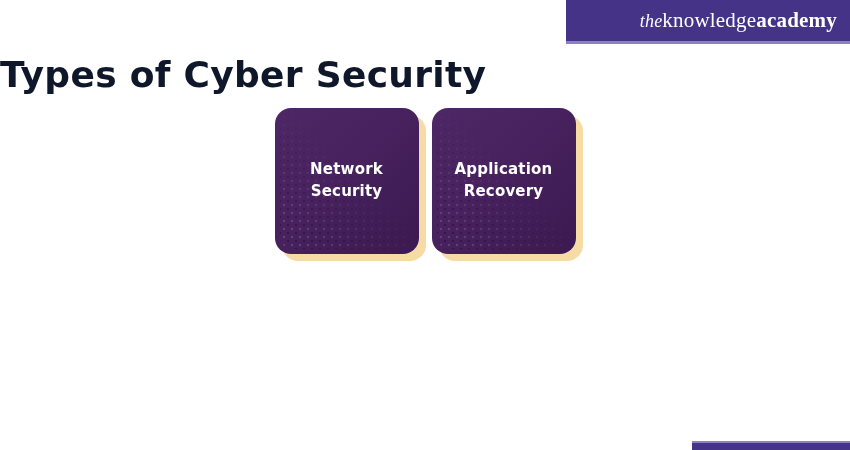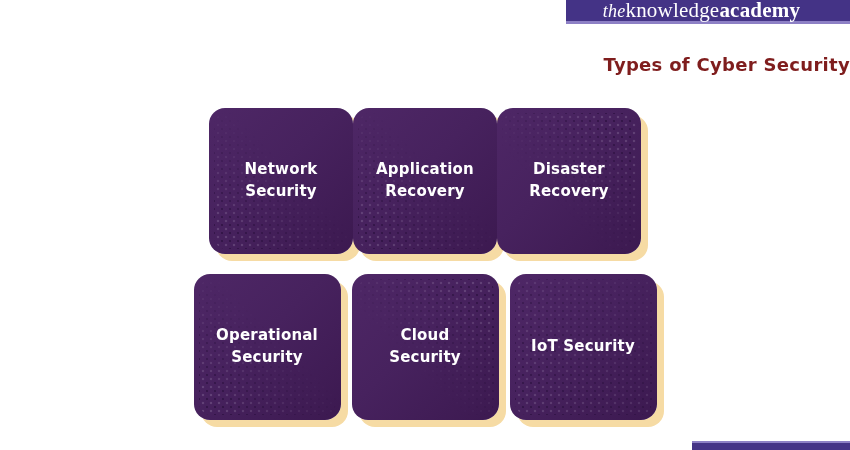--- a/index.html
+++ b/index.html
@@ -13,26 +13,26 @@
     background: #ffffff;
     overflow: hidden;
   }
 
   
   .header-bar {
     position: absolute;
     top: 0;
     left: 566px;
     right: 0;
-    height: 24px;
+    height: 44px;
     background: #443386;
     border-bottom: 3px solid #8d80c5;
     display: flex;
     align-items: center;
-    justify-content: center;
+    justify-content: flex-end;
     padding-right: 13px;
   }
   .logo {
     color: #ffffff;
     font-family: "Liberation Serif", "DejaVu Serif", serif;
     font-size: 21px;
     letter-spacing: 0.2px;
     white-space: nowrap;
     line-height: 1;
   }
@@ -50,37 +50,38 @@
     background: #443386;
     border-top: 2px solid #8d80c5;
   }
 
   
   .title {
     position: absolute;
     top: 54px;
     left: 0;
     width: 100%;
-    text-align: right;
-    font-size: 18px;
+    text-align: left;
+    font-size: 36px;
     font-weight: 700;
     letter-spacing: 0.3px;
-    color: #7f1d1d;
+    color: #0f172a;
   }
 
   
   .rows {
     position: absolute;
     top: 108px;
     left: 0;
     right: 0;
   }
   .row {
     display: flex;
     justify-content: center;
+    gap: 13px;
   }
   .row-2 { margin-top: 20px; gap: 11px; }
 
   .card {
     position: relative;
     width: 144px;
     height: 146px;
     border-radius: 16px;
     background: linear-gradient(135deg, #4e2766 0%, #47225e 45%, #3c1950 100%);
     box-shadow: 7px 7px 0 0 #f6dba4;
@@ -146,33 +147,19 @@
   <h1 class="title">Types of Cyber Security</h1>
 
   <div class="rows">
     <div class="row row-1">
       <div class="card tex-bl">
         <span class="card-label">Network Security</span>
       </div>
       <div class="card tex-bl">
         <span class="card-label">Application Recovery</span>
       </div>
-      <div class="card tex-tr">
-        <span class="card-label">Disaster Recovery</span>
-      </div>
     </div>
 
-    <div class="row row-2">
-      <div class="card tex-bl">
-        <span class="card-label">Operational Security</span>
-      </div>
-      <div class="card tex-tr">
-        <span class="card-label">Cloud Security</span>
-      </div>
-      <div class="card tex-full">
-        <span class="card-label">IoT Security</span>
-      </div>
-    </div>
   </div>
 
   <div class="footer-bar"></div>
 
 </div>
 
 </body></html>

